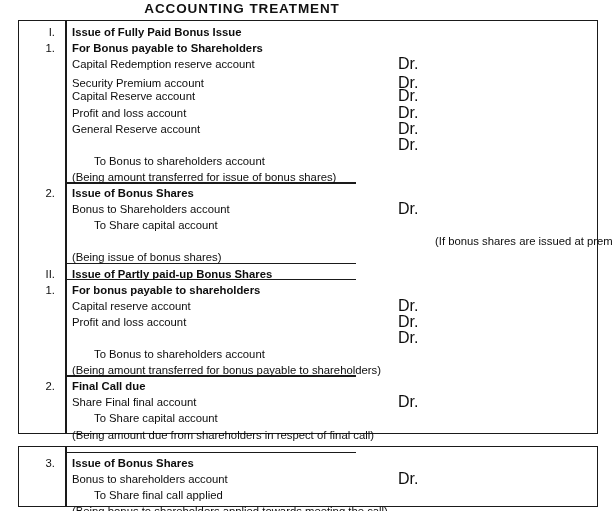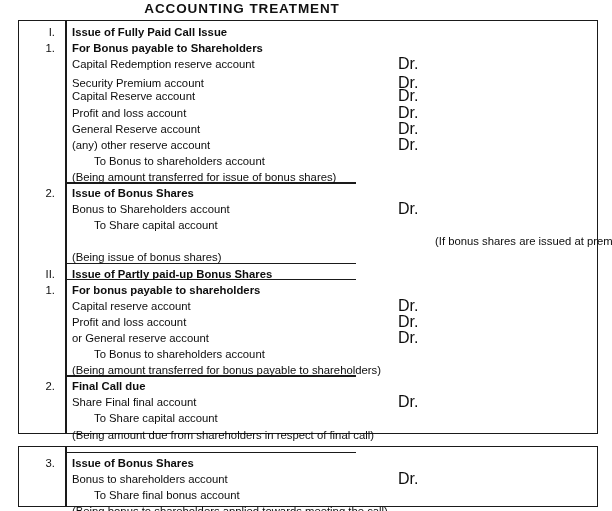--- a/index.html
+++ b/index.html
@@ -105,21 +105,21 @@
 <div id="rule-layer">
     <div class="row-rule" style="top: 182px;"></div>
     <div class="row-rule" style="top: 262.5px;"></div>
     <div class="row-rule" style="top: 278.6px;"></div>
     <div class="row-rule" style="top: 375.2px;"></div>
     <div class="row-rule" style="top: 451.6px;"></div>
   </div>
 <div id="rows-layer">
     <div class="row" style="top: 24px;">
       <span class="num">I.</span>
-      <span class="txt bold">Issue of Fully Paid Call Issue</span>
+      <span class="txt bold">Issue of Fully Paid Bonus Issue</span>
     </div>
     <div class="row" style="top: 40.1px;">
       <span class="num">1.</span>
       <span class="txt bold">For Bonus payable to Shareholders</span>
     </div>
     <div class="row" style="top: 56.2px;">
       <span class="txt">Capital Redemption reserve account</span>
       <span class="dr">Dr.</span>
     </div>
     <div class="row" style="top: 75px; padding-left: 7px;">
@@ -132,21 +132,20 @@
     </div>
     <div class="row" style="top: 104.5px;">
       <span class="txt">Profit and loss account</span>
       <span class="dr">Dr.</span>
     </div>
     <div class="row" style="top: 120.6px;">
       <span class="txt">General Reserve account</span>
       <span class="dr">Dr.</span>
     </div>
     <div class="row" style="top: 136.7px;">
-      <span class="txt">(any) other reserve account</span>
       <span class="dr">Dr.</span>
     </div>
     <div class="row" style="top: 152.8px;">
       <span class="txt ind">To Bonus to shareholders account</span>
     </div>
     <div class="row" style="top: 168.9px;">
       <span class="txt">(Being amount transferred for issue of bonus shares)</span>
     </div>
     <div class="row" style="top: 185px;">
       <span class="num">2.</span>
@@ -175,21 +174,20 @@
     </div>
     <div class="row" style="top: 297.7px;">
       <span class="txt">Capital reserve account</span>
       <span class="dr">Dr.</span>
     </div>
     <div class="row" style="top: 313.8px;">
       <span class="txt">Profit and loss account</span>
       <span class="dr">Dr.</span>
     </div>
     <div class="row" style="top: 329.9px;">
-      <span class="txt">or General reserve account</span>
       <span class="dr">Dr.</span>
     </div>
     <div class="row" style="top: 346px;">
       <span class="txt ind">To Bonus to shareholders account</span>
     </div>
     <div class="row" style="top: 362.1px;">
       <span class="txt">(Being amount transferred for bonus payable to shareholders)</span>
     </div>
     <div class="row" style="top: 378.2px;">
       <span class="num">2.</span>
@@ -207,18 +205,18 @@
     </div>
     <div class="row" style="top: 454.6px;">
       <span class="num">3.</span>
       <span class="txt bold">Issue of Bonus Shares</span>
     </div>
     <div class="row" style="top: 470.7px;">
       <span class="txt">Bonus to shareholders account</span>
       <span class="dr">Dr.</span>
     </div>
     <div class="row" style="top: 486.8px;">
-      <span class="txt ind">To Share final bonus account</span>
+      <span class="txt ind">To Share final call applied</span>
     </div>
     <div class="row" style="top: 502.9px;">
       <span class="txt">(Being bonus to shareholders applied towards meeting the call)</span>
     </div>
   </div>
 
 </body></html>

